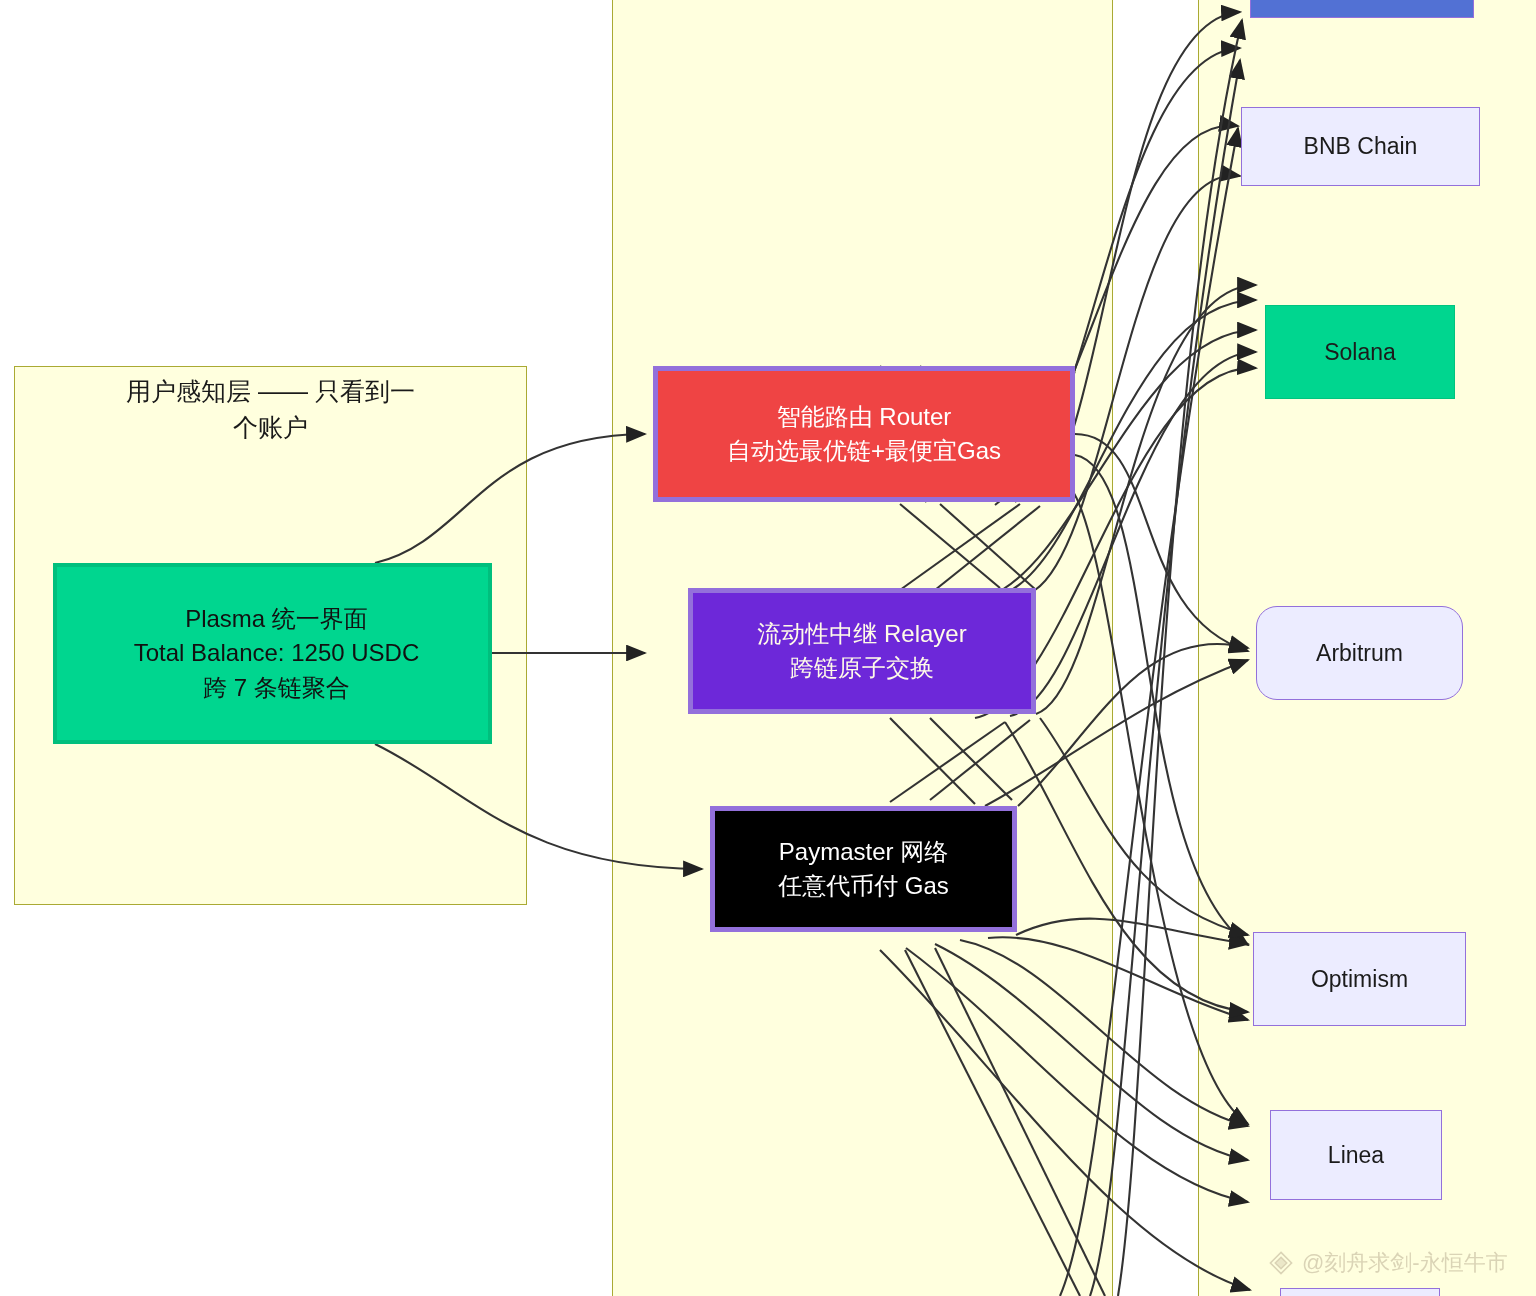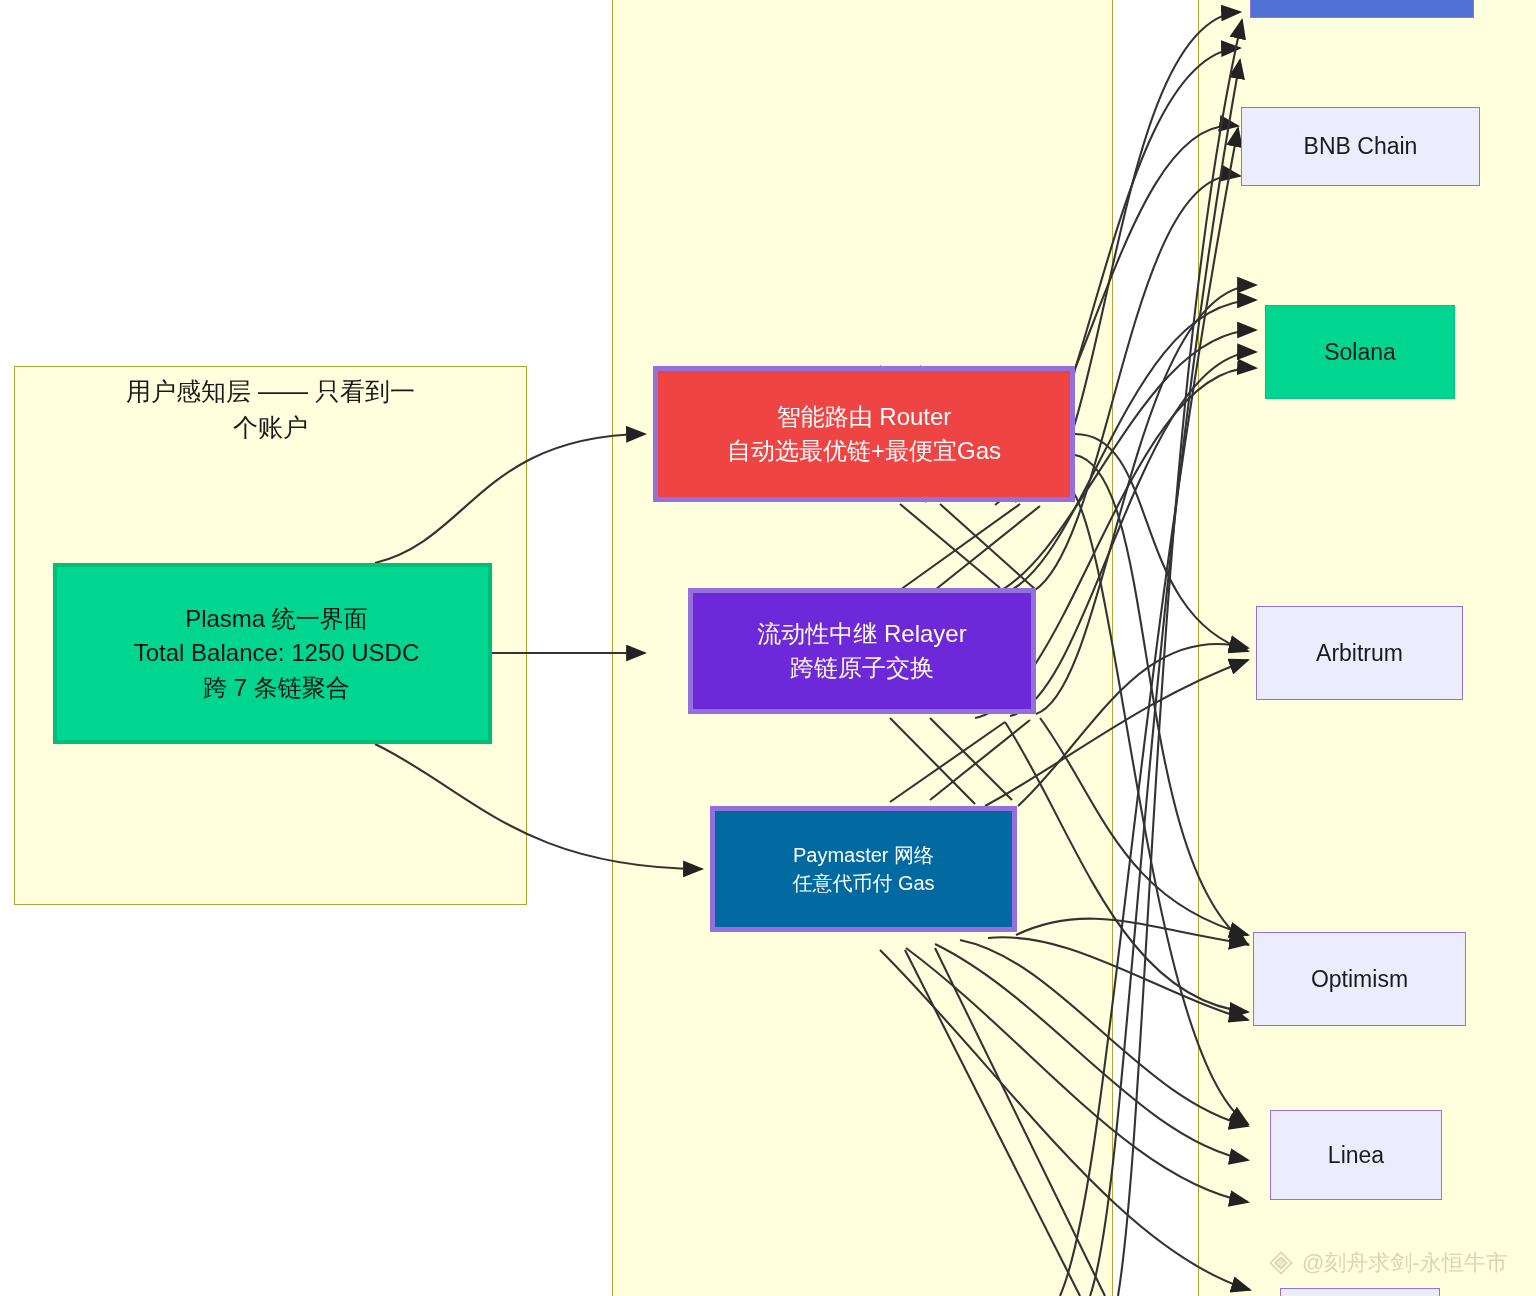--- a/index.html
+++ b/index.html
@@ -9,21 +9,21 @@
 
   .subgraph{position:absolute;background:#ffffde;border:1px solid #aaaa33;box-sizing:border-box;}
 
   .node{position:absolute;box-sizing:border-box;display:flex;flex-direction:column;
         align-items:center;justify-content:center;text-align:center;line-height:1.42;}
   .node .ln{display:block;white-space:nowrap;}
 
   .n-plasma{background:#00d68f;border:4px solid #00bf7d;color:#111111;font-size:24px;padding-left:8px;}
   .n-router{background:#ef4444;border:5px solid #9370db;color:#ffffff;font-size:24px;}
   .n-relayer{background:#6d28d9;border:5px solid #9370db;color:#fffbe8;font-size:24px;}
-  .n-paymaster{background:#0369a1;border:5px solid #9370db;color:#ffffff;font-size:20px;}
+  .n-paymaster{background:#000000;border:5px solid #9370db;color:#ffffff;font-size:24px;}
 
   .chain{background:#ececff;border:1px solid #9370db;color:#1b1b1b;font-size:23px;}
   .chain.eth{background:#5271d4;border:1px solid #9370db;}
   .chain.sol{background:#00d68f;border:1px solid #00c47f;}
 
   .sg-title{position:absolute;text-align:center;color:#1a1a1a;font-size:25px;line-height:1.45;}
 
   .watermark{position:absolute;display:flex;align-items:center;gap:8px;
              color:#d9d2b4;font-size:22px;white-space:nowrap;opacity:.95;}
   .wm-logo{width:26px;height:26px;flex:0 0 auto;}
@@ -131,21 +131,21 @@
   </div>
 
   <div class="node chain" style="left:1241px;top:107px;width:239px;height:79px;">
     <span class="ln">BNB Chain</span>
   </div>
 
   <div class="node chain sol" style="left:1265px;top:281px;width:190px;height:94px;margin-top:24px;">
     <span class="ln">Solana</span>
   </div>
 
-  <div class="node chain" style="left:1256px;top:606px;width:207px;height:94px;">
+  <div class="node chain" style="left:1256px;top:606px;width:207px;height:94px;border-radius:21px;">
     <span class="ln">Arbitrum</span>
   </div>
 
   <div class="node chain" style="left:1253px;top:932px;width:213px;height:94px;">
     <span class="ln">Optimism</span>
   </div>
 
   <div class="node chain" style="left:1270px;top:1110px;width:172px;height:90px;">
     <span class="ln">Linea</span>
   </div>

